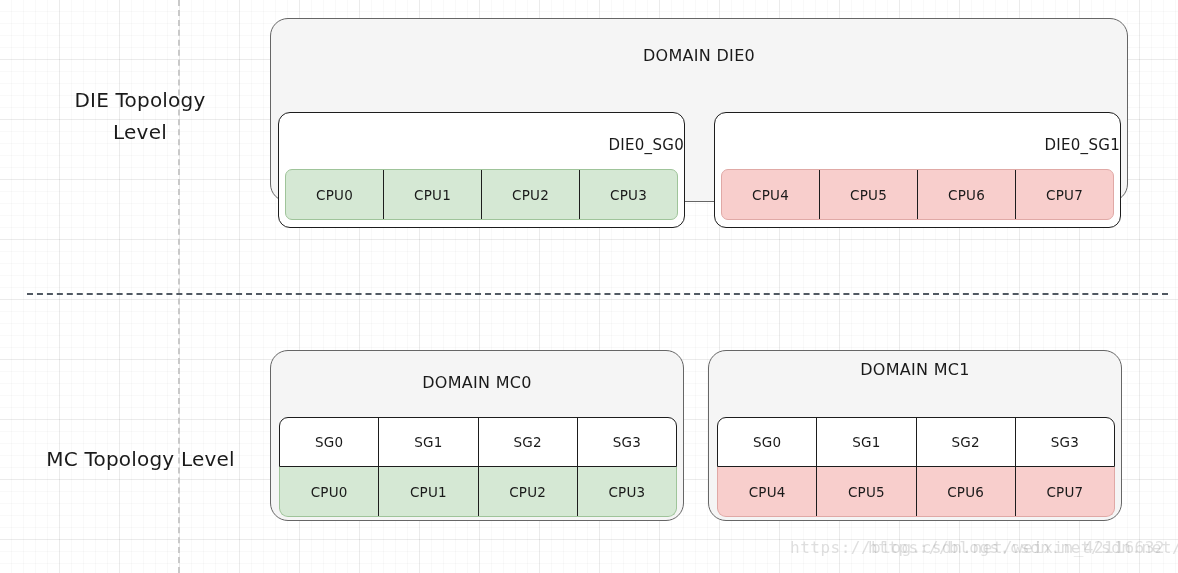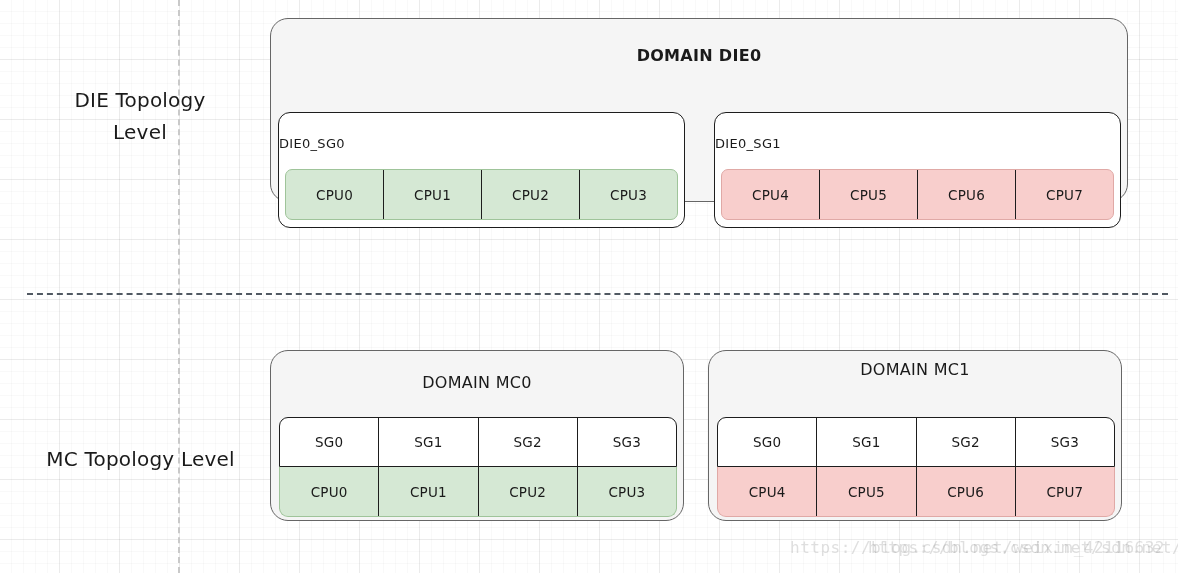--- a/index.html
+++ b/index.html
@@ -76,23 +76,23 @@
     position: absolute;
     box-sizing: border-box;
     background: #ffffff;
     border: 1.6px solid #1d1d1d;
     border-radius: 12px;
   }
   .sg-title {
     position: absolute;
     left: 0;
     right: 0;
-    text-align: left;
-    color: #1a1a1a;
-    font-size: 13px;
+    text-align: right;
+    color: #1a1a1a;
+    font-size: 15px;
     letter-spacing: 0.3px;
   }
 
   
   .cpu-strip {
     position: absolute;
     box-sizing: border-box;
     display: flex;
     border: 1.2px solid rgba(80,80,80,0.55);
     border-radius: 7px;
@@ -163,21 +163,21 @@
 <body>
 
 <div id="canvas">
 
   <div class="v-guide" style="left:178px;"></div>
   <div class="h-divider" style="top:293px;"></div>
 
   <div class="level-caption" style="left:40px; top:84px; width:200px;">DIE Topology
 Level</div>
 
-  <div class="domain-box" style="left:270px; top:18px; width:858px; height:184px;font-weight:bold;">
+  <div class="domain-box" style="left:270px; top:18px; width:858px; height:184px;">
     <div class="domain-title" style="top:27px;">DOMAIN DIE0</div>
   </div>
 
   <div class="sg-box" style="left:278px; top:112px; width:407px; height:116px;">
     <div class="sg-title" style="top:23px;">DIE0_SG0</div>
   </div>
   <div class="cpu-strip green" style="left:285px; top:169px; width:393px; height:51px;">
     <div class="cpu-cell">CPU0</div>
     <div class="cpu-cell">CPU1</div>
     <div class="cpu-cell">CPU2</div>

